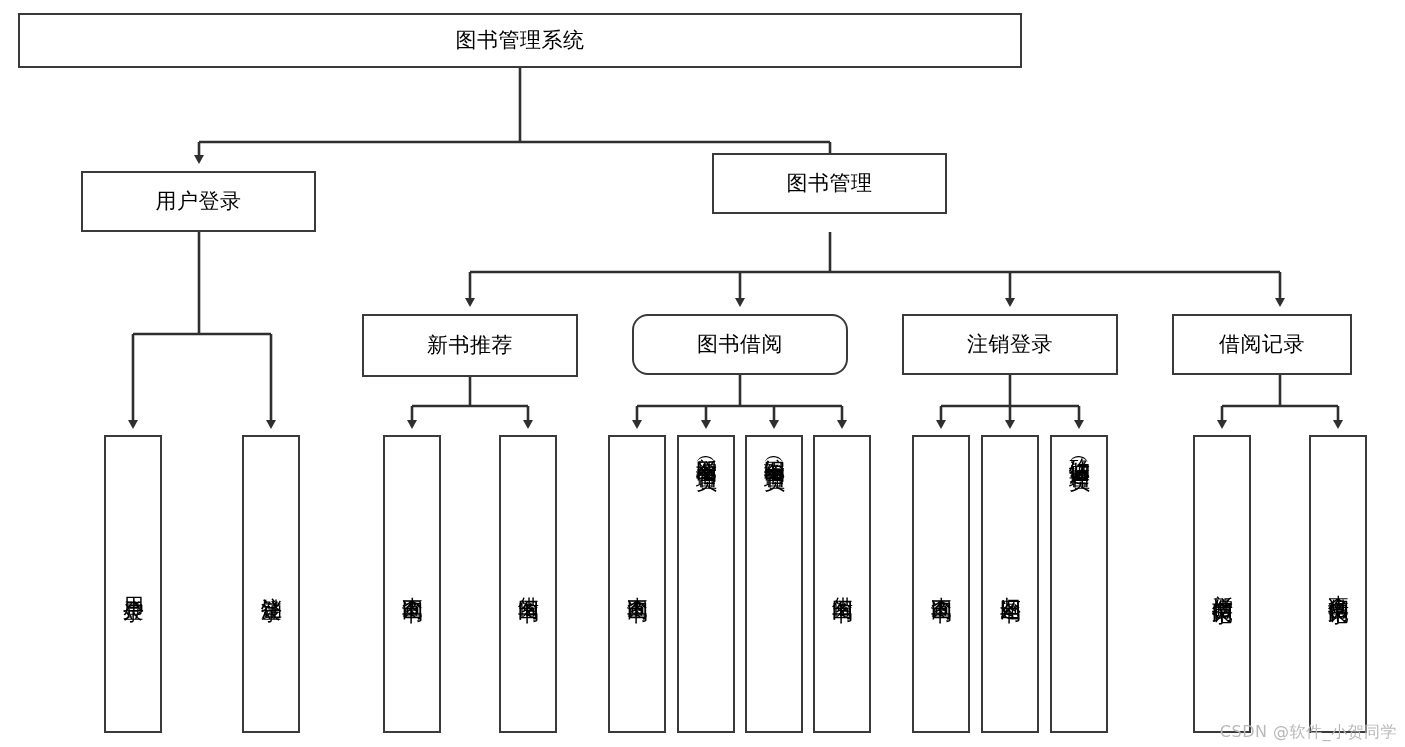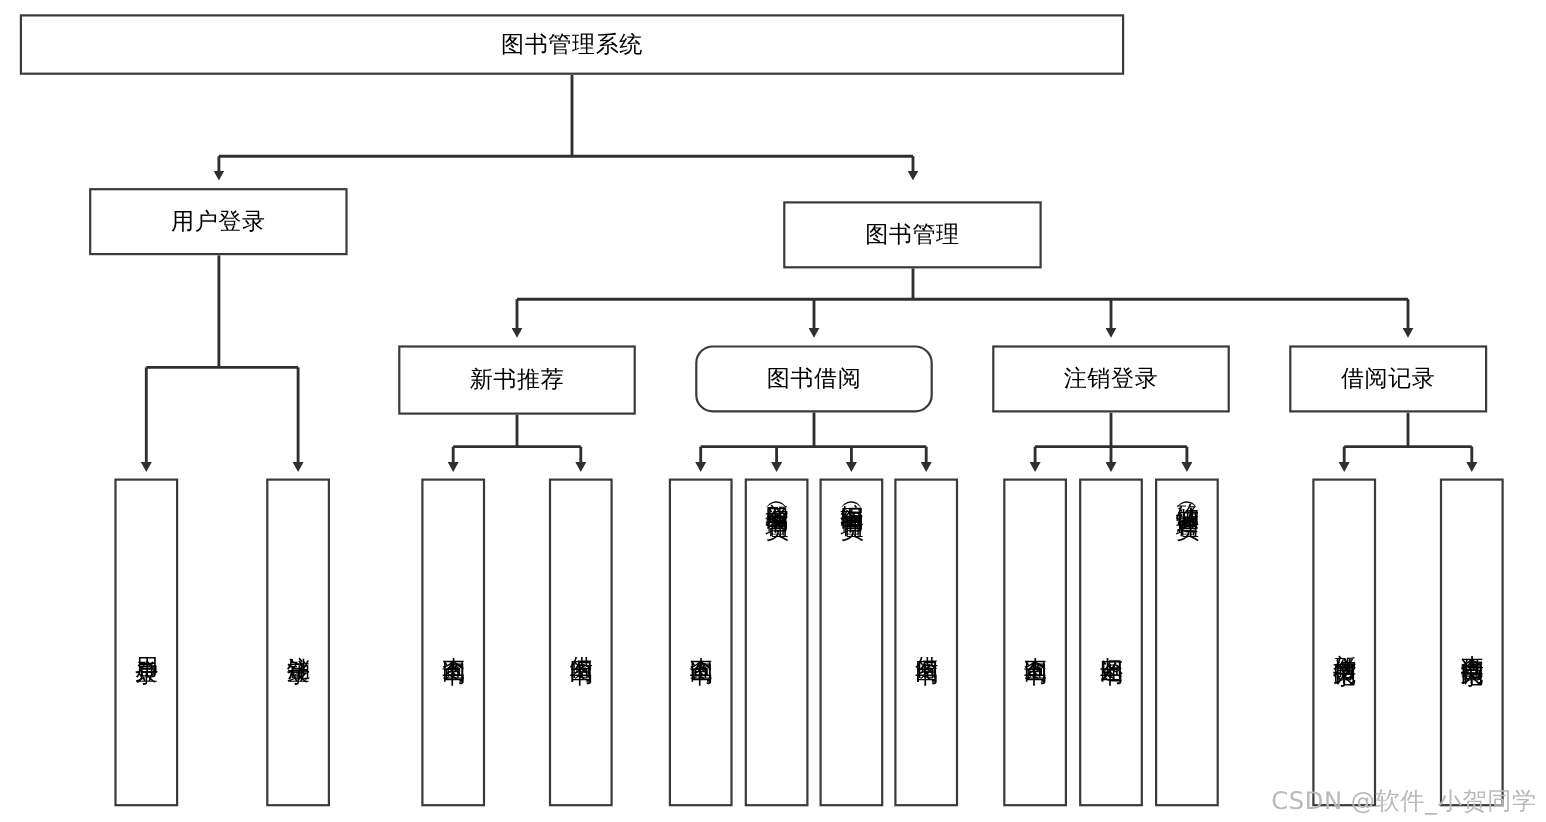--- a/index.html
+++ b/index.html
@@ -61,21 +61,21 @@
     white-space: nowrap;
   }
   .node.v .label {
     writing-mode: vertical-rl;
     text-orientation: upright;
   }
   .watermark {
     position: absolute;
     right: 8px;
     bottom: 4px;
-    font-size: 22px;
+    font-size: 16px;
     color: #b9b9b9;
     z-index: 6;
     white-space: nowrap;
     letter-spacing: 0.5px;
   }
 </style>
 </head>
 <body>
 
 <div id="canvas">
@@ -130,21 +130,21 @@
     </g>
   </svg>
 
   <div class="node root h" style="left:18px; top:13px; width:1004px; height:55px;">
     <span class="label">图书管理系统</span>
   </div>
 
   <div class="node h" style="left:81px; top:171px; width:235px; height:61px;">
     <span class="label">用户登录</span>
   </div>
-  <div class="node h" style="left:712px; top:183px; width:235px; height:61px;">
+  <div class="node h" style="left:712px; top:153px; width:235px; height:61px;">
     <span class="label">图书管理</span>
   </div>
 
   <div class="node h" style="left:362px; top:314px; width:216px; height:63px;">
     <span class="label">新书推荐</span>
   </div>
   <div class="node h" style="left:632px; top:314px; width:216px; height:61px;border-radius:16px;">
     <span class="label">图书借阅</span>
   </div>
   <div class="node h" style="left:902px; top:314px; width:216px; height:61px;">

